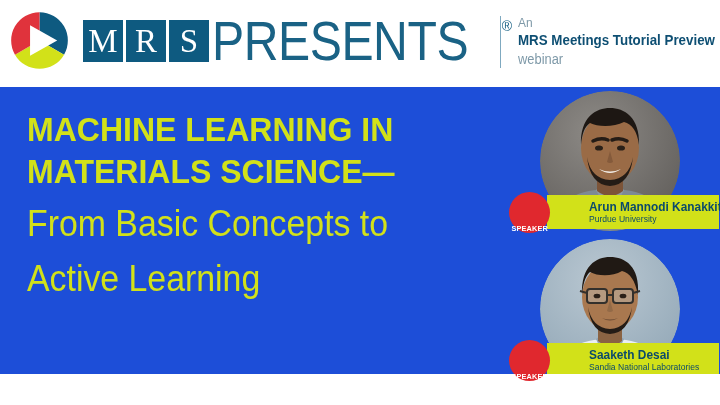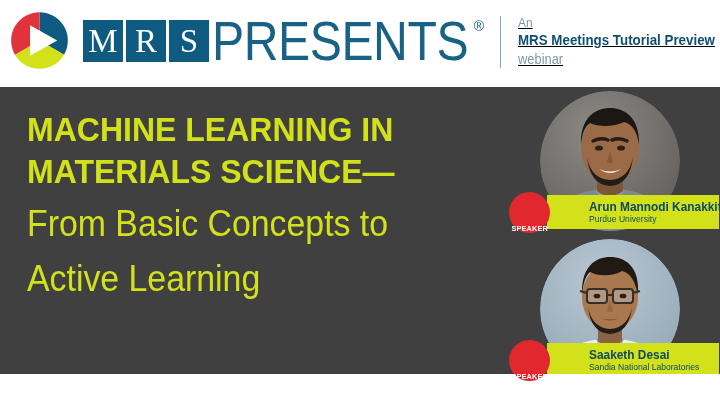--- a/index.html
+++ b/index.html
@@ -54,20 +54,21 @@
     line-height: 42px;
     text-align: center;
     letter-spacing: 0px;
   }
 
   .presents-wrap {
     position: absolute;
     left: 212px; top: 12px;
     display: flex;
     align-items: flex-start;
+    gap: 28px;
   }
   .presents {
     font-family: "Liberation Sans Narrow", "Liberation Sans", sans-serif;
     font-size: 56px;
     line-height: 58px;
     font-weight: 300;
     color: #1a6285;
     transform: scaleX(0.86);
     transform-origin: left top;
     letter-spacing: -0.5px;
@@ -84,21 +85,20 @@
     position: absolute;
     left: 500px; top: 16px;
     width: 1px; height: 52px;
     background: #7fa9c0;
   }
 
   .header-text {
     position: absolute;
     left: 518px; top: 14px;
     width: 200px;
-    text-decoration: underline;
   }
   .ht-line1 {
     font-family: "Liberation Sans Narrow", "Liberation Sans", sans-serif;
     font-size: 13px;
     line-height: 17px;
     color: #7e99a8;
     transform: scaleX(0.92);
     transform-origin: left center;
   }
   .ht-line2 {
@@ -118,21 +118,21 @@
     color: #7e99a8;
     transform: scaleX(0.92);
     transform-origin: left center;
   }
 
   
   .panel {
     position: absolute;
     left: 0; top: 87px;
     width: 720px; height: 287px;
-    background: #404040;
+    background: #1d4ed8;
     overflow: visible;
   }
 
   
   .title-block {
     position: absolute;
     left: 27px; top: 22px;
     width: 420px;
   }
   .title-main {

